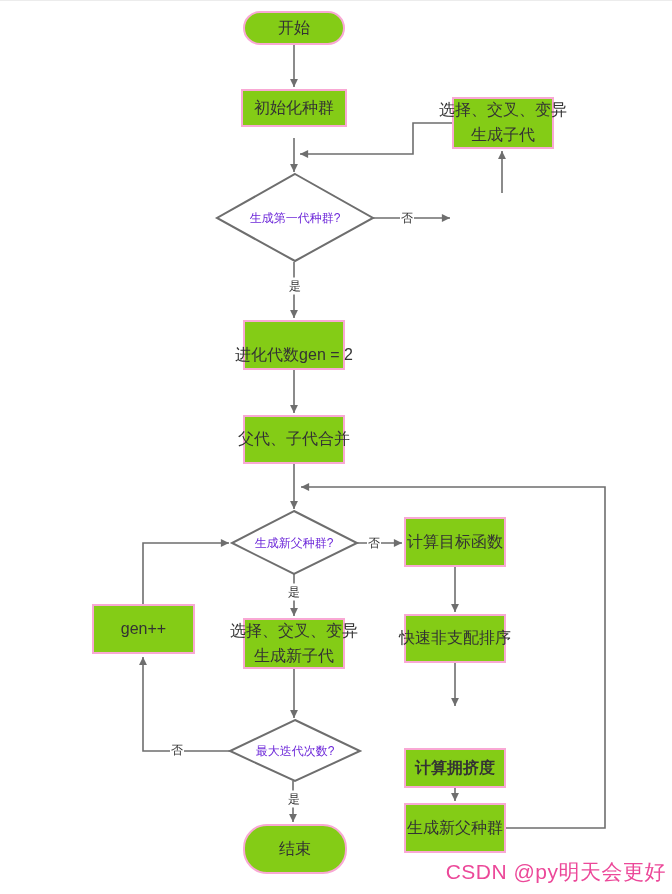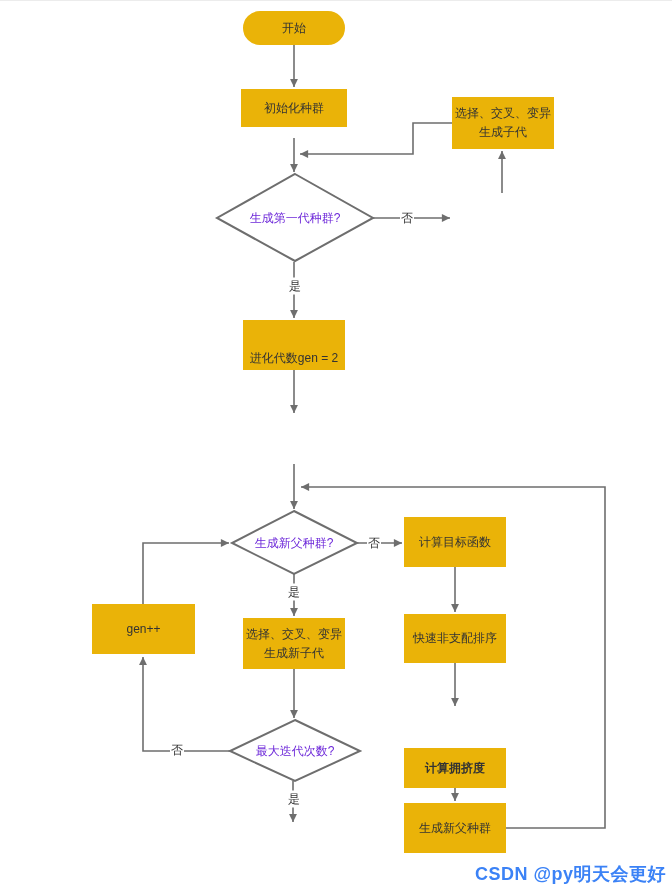--- a/index.html
+++ b/index.html
@@ -13,24 +13,24 @@
     border-top: 1px solid #ececec;
     overflow: hidden;
   }
   .wires { position: absolute; left: 0; top: 0; width: 672px; height: 894px; }
   .node {
     position: absolute;
     display: flex;
     flex-direction: column;
     align-items: center;
     justify-content: center;
-    border: 2px solid #eab308;
-    background: #eab308;
+    border: 2px solid #f9a8d4;
+    background: #84cc16;
     color: #333333;
-    font-size: 12px;
+    font-size: 16px;
     line-height: 1.55;
     text-align: center;
     white-space: nowrap;
   }
   .terminal-s { border-radius: 17px; }
   .terminal-e { border-radius: 24px; }
   .dlabel {
     position: absolute;
     transform: translate(-50%, -50%);
     color: #6d28d9;
@@ -43,25 +43,24 @@
     color: #333333;
     font-size: 12px;
     background: #ffffff;
     padding: 0 1px;
     white-space: nowrap;
   }
   .watermark {
     position: absolute;
     right: 6px;
     bottom: 8px;
-    font-size: 18px;
-    color: #3b82f6;
+    font-size: 21px;
+    color: #ec4899;
     letter-spacing: 0.5px;
     white-space: nowrap;
-    font-weight: bold;
   }
 </style>
 </head>
 <body>
 
 <div class="canvas">
 
   <svg class="wires" viewBox="0 0 672 894">
     <defs>
       <marker id="ah" viewBox="0 0 10 10" markerWidth="11" markerHeight="9" markerUnits="userSpaceOnUse" refX="9.5" refY="5" orient="auto">
@@ -106,20 +105,23 @@
   <div class="node" style="left:452px; top:96px; width:102px; height:52px;">
     <span>选择、交叉、变异</span>
     <span>生成子代</span>
   </div>
 
 
   <div class="node" style="left:243px; top:319px; width:102px; height:50px;justify-content:flex-end;">
     <span>进化代数gen = 2</span>
   </div>
 
+  <div class="node" style="left:243px; top:414px; width:102px; height:49px;">
+    <span>父代、子代合并</span>
+  </div>
 
   <div class="node" style="left:404px; top:516px; width:102px; height:50px;">
     <span>计算目标函数</span>
   </div>
 
   <div class="node" style="left:404px; top:613px; width:102px; height:49px;">
     <span>快速非支配排序</span>
   </div>
 
   <div class="node" style="left:404px; top:747px; width:102px; height:40px;font-weight:bold;">
@@ -132,20 +134,23 @@
 
   <div class="node" style="left:92px; top:603px; width:103px; height:50px;">
     <span>gen++</span>
   </div>
 
   <div class="node" style="left:243px; top:617px; width:102px; height:51px;">
     <span>选择、交叉、变异</span>
     <span>生成新子代</span>
   </div>
 
+  <div class="node terminal-e" style="left:243px; top:823px; width:104px; height:50px;">
+    <span>结束</span>
+  </div>
 
   <span class="dlabel" style="left:295px; top:217px;">生成第一代种群?</span>
   <span class="dlabel" style="left:294px; top:542px;">生成新父种群?</span>
   <span class="dlabel" style="left:295px; top:750px;">最大迭代次数?</span>
 
   <span class="elabel" style="left:407px; top:217px;">否</span>
   <span class="elabel" style="left:295px; top:285px;">是</span>
   <span class="elabel" style="left:374px; top:542px;">否</span>
   <span class="elabel" style="left:294px; top:591px;">是</span>
   <span class="elabel" style="left:177px; top:749px;">否</span>

